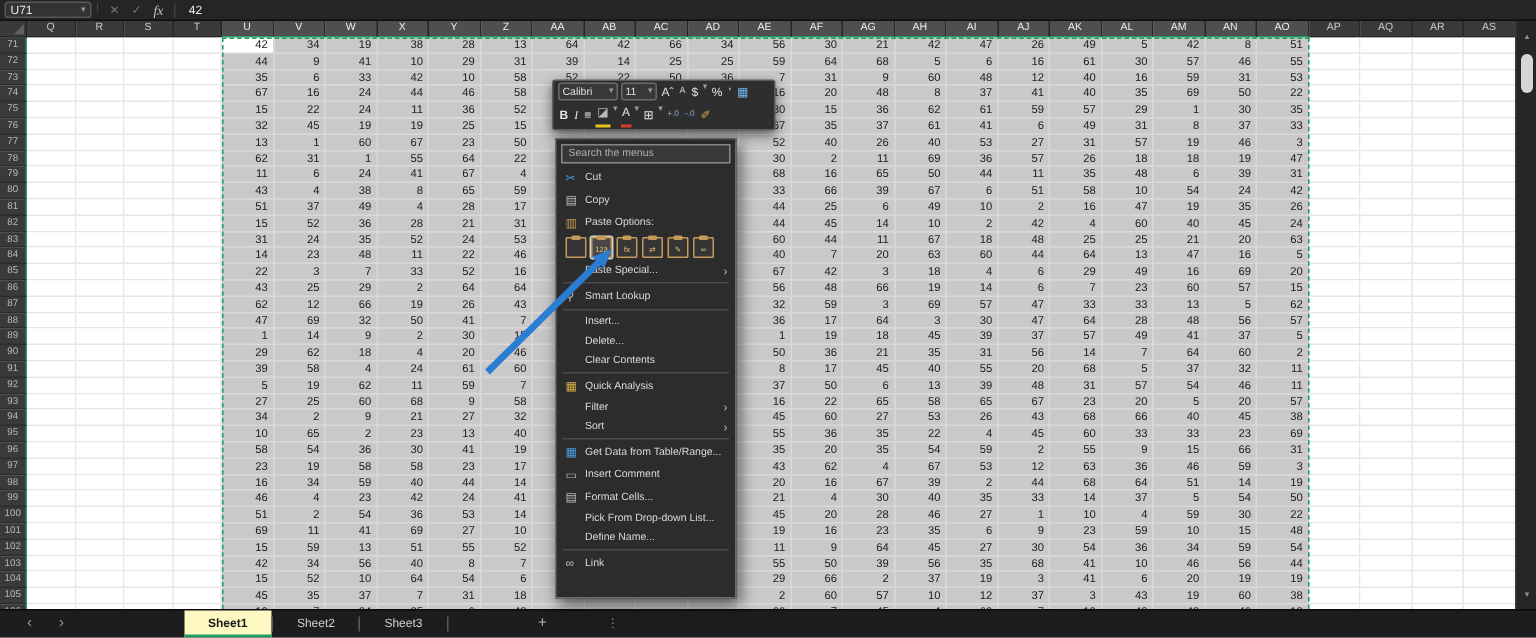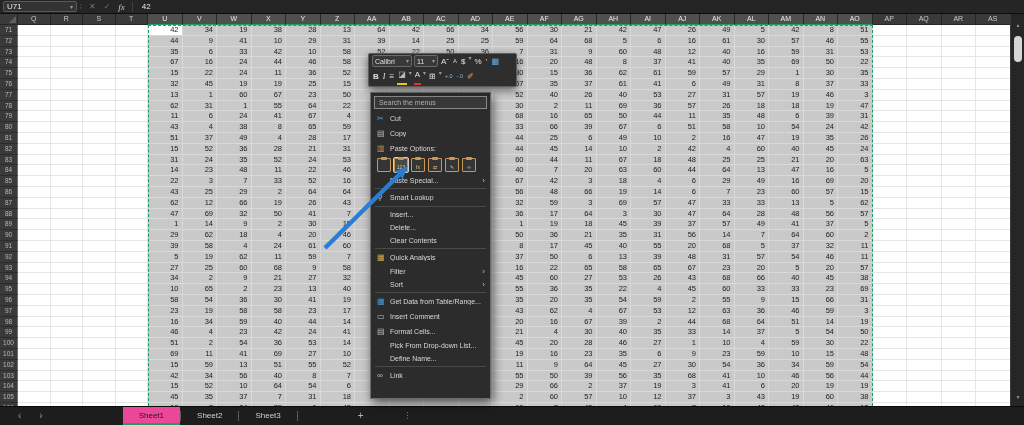--- a/index.html
+++ b/index.html
@@ -1,21 +1,21 @@
 <!DOCTYPE html>
 <html><head>
 <meta charset="utf-8">
 <style>
   *{margin:0;padding:0;box-sizing:border-box}
   html,body{width:1024px;height:425px;overflow:hidden}
   body{background:#1f1f1f;font-family:"Liberation Sans",sans-serif;position:relative}
 
   
   .fbar{position:absolute;left:0;top:0;width:1024px;height:14px;background:#252525;border-bottom:1px solid #0e0e0e;display:flex;align-items:center;z-index:5}
-  .namebox{width:74px;height:11px;margin-left:3px;background:#333;border:1px solid #585858;border-radius:2px;color:#e6e6e6;font-size:8px;display:flex;align-items:center;padding:0 3px}
+  .namebox{width:58px;height:11px;margin-left:3px;background:#333;border:1px solid #585858;border-radius:2px;color:#e6e6e6;font-size:8px;display:flex;align-items:center;padding:0 3px}
   .namebox .nbtxt{flex:1;line-height:9px}
   .chev{color:#9a9a9a;font-size:6px;line-height:6px}
   .fdots{color:#6a6a6a;font-size:7px;margin:0 3px}
   .fico{color:#757575;font-size:8px;margin:0 4px;line-height:10px}
   .fx{color:#c9c9c9;font-style:italic;font-family:"Liberation Serif",serif;font-size:9px}
   .fsep{width:1px;height:10px;background:#3f3f3f;margin:0 3px}
   .fvalue{color:#e9e9e9;font-size:8px;margin-left:6px}
 
   
   .grid{position:absolute;left:0;top:14px;width:1010px;height:392px;overflow:hidden;background:#fff;z-index:1}
@@ -37,21 +37,21 @@
   
   .vsb{position:absolute;left:1010px;top:14px;width:14px;height:392px;background:#262626;border-left:1px solid #3a3a3a;z-index:3}
   .vsb .arr{position:absolute;left:0;width:14px;text-align:center;color:#8f8f8f;font-size:6px;line-height:10px}
   .vsb .thumb{position:absolute;left:3px;top:22px;width:8px;height:26px;background:#d6d6d6;border-radius:4px}
 
   
   .bbar{position:absolute;left:0;top:406px;width:1024px;height:19px;background:#1d1d1d;border-top:1px solid #0a0a0a;display:flex;align-items:stretch;z-index:5}
   .tnav{color:#9a9a9a;font-size:10px;line-height:18px;padding:0 18px}
   .tabs{display:flex;margin-left:62px}
   .tab{padding:0 16px;font-size:8px;line-height:18px;color:#cfcfcf}
-  .tab.act{background:#ec4899;color:#1b1b1b;font-weight:normal;border-bottom:2px solid #1e9e62}
+  .tab.act{background:#fef9c3;color:#1b1b1b;font-weight:bold;border-bottom:2px solid #1e9e62}
   .tsep{width:1px;height:10px;background:#5a5a5a;margin-top:4px}
   .addsheet{color:#b5b5b5;font-size:10px;line-height:18px;padding:0 14px;margin-left:46px}
   .splitter{color:#8a8a8a;font-size:8px;line-height:18px;margin-left:26px}
   .hsb{position:absolute;left:622px;top:409px;width:396px;height:13px;display:flex;align-items:center}
   .hsb .arr{color:#9a9a9a;font-size:7px;padding:0 3px}
   .hsb .track{position:relative;flex:1;height:9px}
   .hsb .thumb{position:absolute;left:138px;top:1px;width:240px;height:7px;background:#ababab;border-radius:4px}
 
   
   .mtb{position:absolute;left:368px;top:53px;width:149px;height:34px;background:#2e2e2e;border:1px solid #5c5c5c;border-radius:2px;box-shadow:0 3px 8px rgba(0,0,0,.55);z-index:10;padding:1px 3px;color:#e0e0e0}

